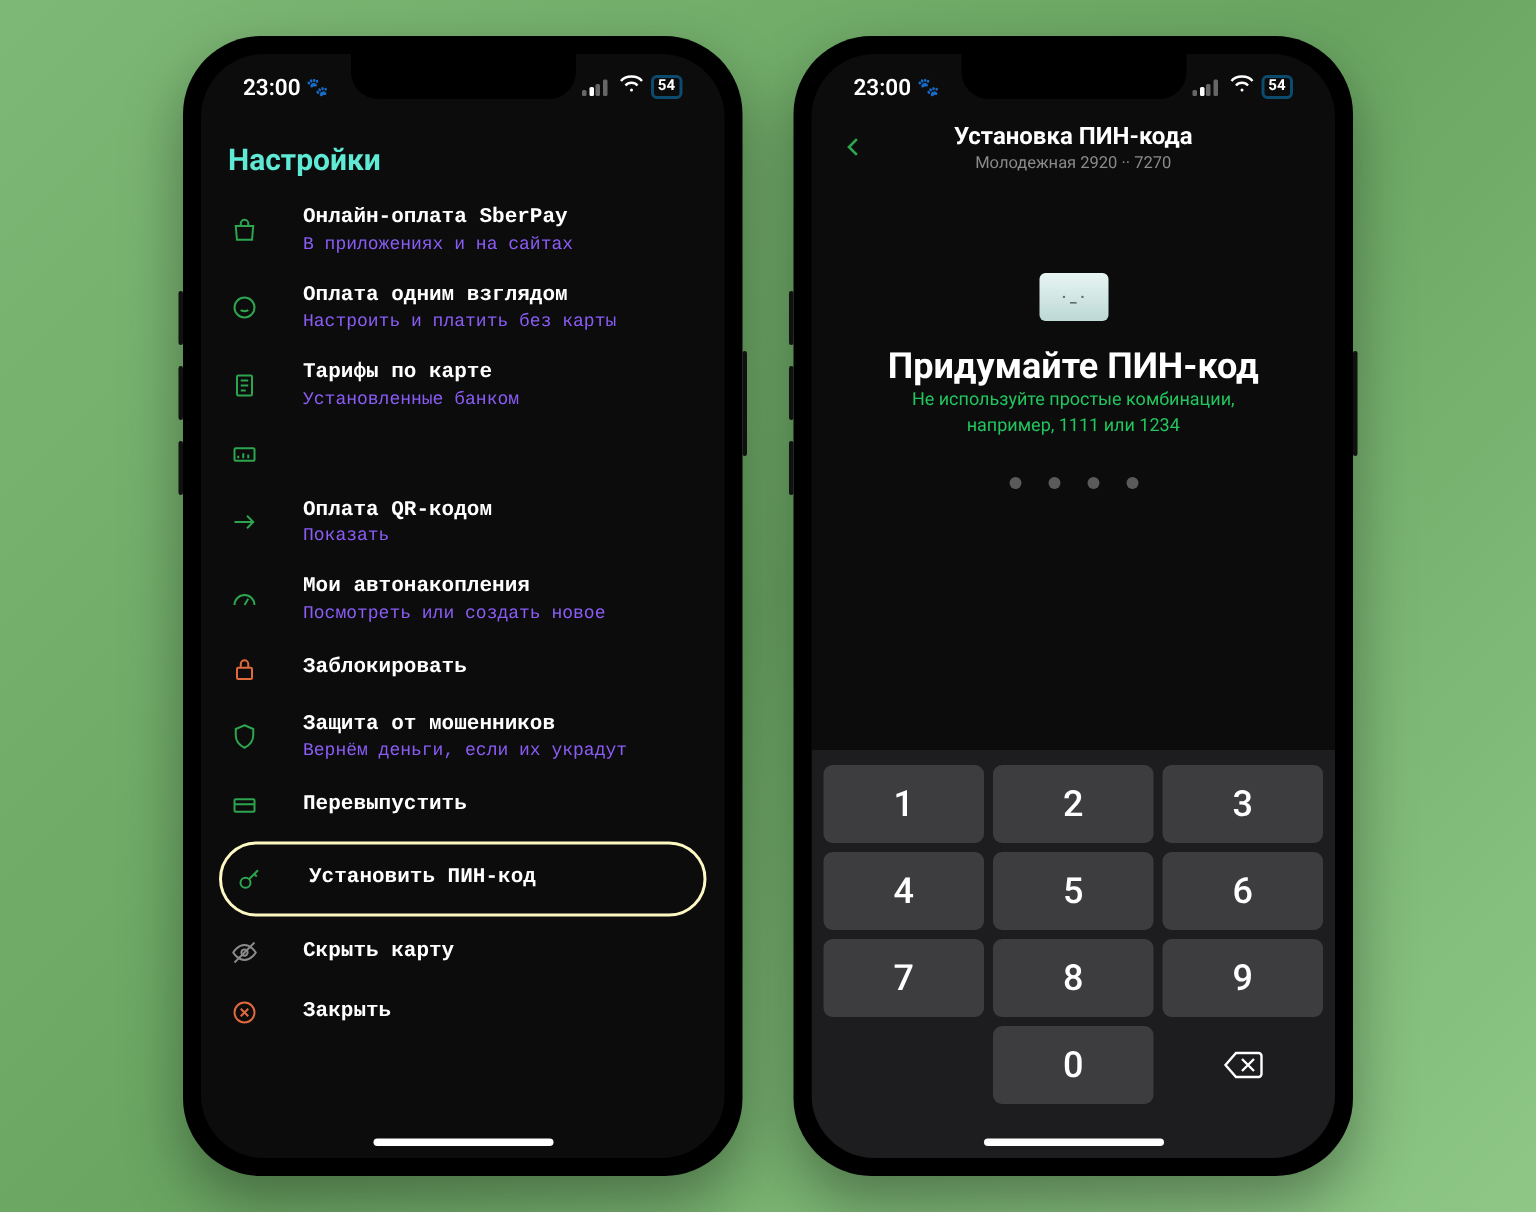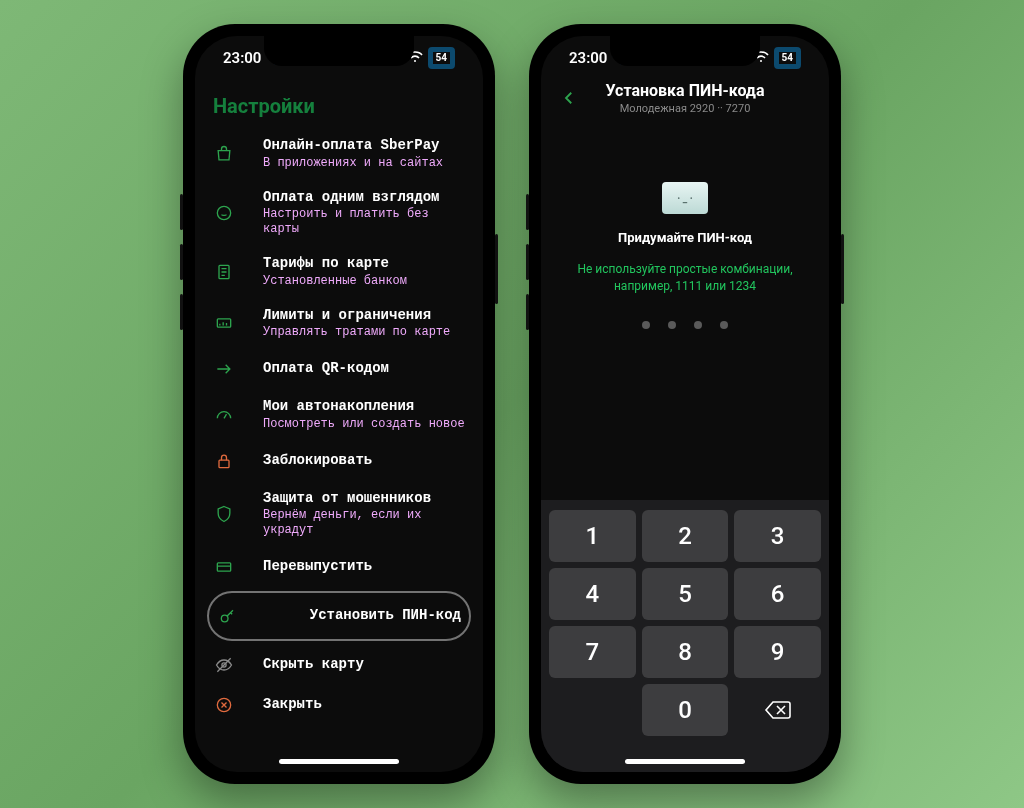--- a/index.html
+++ b/index.html
@@ -7,21 +7,21 @@
     width: 1024px;
     height: 808px;
     background: linear-gradient(135deg, #7eb876 0%, #6aa562 50%, #8ec786 100%);
     font-family: -apple-system, "Segoe UI", Roboto, sans-serif;
     display: flex;
     justify-content: center;
     align-items: center;
     gap: 34px;
   }
   .phone {
-    width: 312px;
+    width: 373px;
     height: 760px;
     background: #000;
     border-radius: 52px;
     padding: 12px;
     position: relative;
     box-shadow: 0 18px 40px rgba(0,0,0,0.35);
   }
   .phone::before {
     
     content: "";
@@ -74,38 +74,38 @@
     font-weight: 600;
     position: relative;
     z-index: 2;
   }
   .status-left { display: flex; align-items: center; gap: 4px; }
   .paw { font-size: 12px; }
   .status-right { display: flex; align-items: center; gap: 5px; font-size: 12px; }
   .battery-pill {
     display: inline-flex;
     align-items: flex-start;
-    border: 5px solid #0c4a6e;
+    border: 2px solid #0c4a6e;
     border-radius: 4px;
     padding: 0 3px;
     font-size: 10px;
     line-height: 12px;
     font-weight: 700;
   }
   .content {
     height: calc(100% - 44px);
     overflow: hidden;
     position: relative;
   }
   
   .section-title {
     font-size: 20px;
     font-weight: 700;
     padding: 14px 18px 10px;
-    color: #15803d;
+    color: #5eead4;
   }
   .list-item {
     display: flex;
     align-items: center;
     gap: 28px;
     padding: 9px 18px;
     position: relative;
     font-family: Liberation Mono, monospace;
   }
   .list-item .icon-wrap {
@@ -118,30 +118,29 @@
   }
   .list-item .texts { flex: 1; min-width: 0; }
   .list-item .title {
     font-size: 14px;
     font-weight: 600;
     color: #fff;
     line-height: 1.25;
   }
   .list-item .subtitle {
     font-size: 12px;
-    color: #f0abfc;
+    color: #8b5cf6;
     line-height: 1.25;
     margin-top: 1px;
   }
   .highlight {
-    border: 2px solid #737373;
+    border: 2px solid #fef9c3;
     border-radius: 26px;
     margin: 4px 12px;
     padding: 12px 8px;
-    text-align: right;
   }
   .icon-green svg { stroke: #2da44e; }
   .icon-red svg   { stroke: #e06a3e; }
   .icon-grey svg  { stroke: #8a8a8a; }
   
   .nav-row {
     display: flex;
     align-items: center;
     padding: 4px 14px 0;
     position: relative;
@@ -169,21 +168,21 @@
   }
   .card-icon {
     width: 46px; height: 32px;
     background: linear-gradient(180deg,#e8f5f3,#bcd9d5);
     border-radius: 4px;
     margin: 0 auto 16px;
     display:flex;align-items:center;justify-content:center;
     font-size:10px;color:#5a716d;font-weight:700;
   }
   .pin-heading {
-    font-size: 13px; font-weight: 700; margin-bottom: 16px;
+    font-size: 24px; font-weight: 700; margin-bottom: 0;
   }
   .pin-hint {
     font-size: 12px; color: #22c55e; line-height:1.4;
   }
   .dots {
     margin-top: 26px;
     display:flex; gap:18px; justify-content:center;
   }
   .dots span {
     width:8px;height:8px;border-radius:50%;
@@ -298,34 +297,31 @@
         </div>
       </div>
 
       <div class="list-item">
         <span class="icon-wrap icon-green">
           <svg width="20" height="20" viewBox="0 0 24 24" fill="none" stroke-width="1.6">
               <rect x="4" y="7" width="16" height="10" rx="1"></rect>
               <path d="M7 13v2M11 11v4M15 12v3"></path>
             </svg>
         </span>
-        <div class="texts">
-          <div class="title">Лимиты и ограничения</div>
-          <div class="subtitle">Управлять тратами по карте</div>
-        </div>
       </div>
 
       <div class="list-item">
         <span class="icon-wrap icon-green">
           <svg width="20" height="20" viewBox="0 0 24 24" fill="none" stroke-width="1.6">
               <path d="M4 12h14M14 7l5 5-5 5"></path>
             </svg>
         </span>
         <div class="texts">
           <div class="title">Оплата QR-кодом</div>
+          <div class="subtitle">Показать</div>
         </div>
       </div>
 
       <div class="list-item">
         <span class="icon-wrap icon-green">
           <svg width="20" height="20" viewBox="0 0 24 24" fill="none" stroke-width="1.6">
               <path d="M4 16a8 8 0 0116 0"></path>
               <path d="M12 16l3-5"></path>
             </svg>
         </span>

